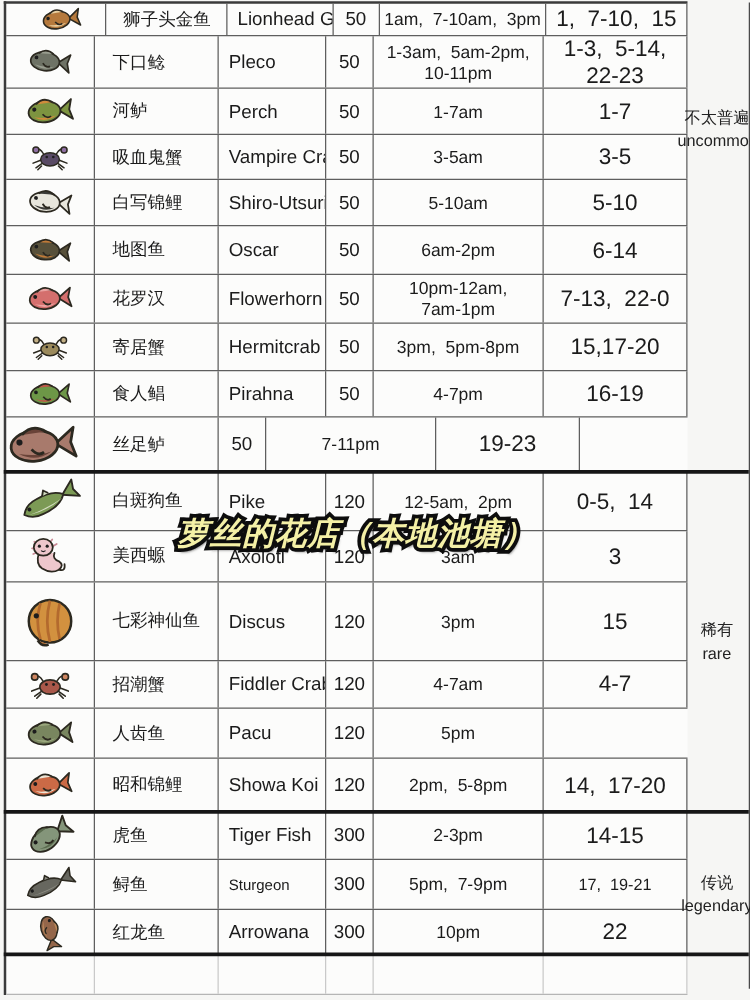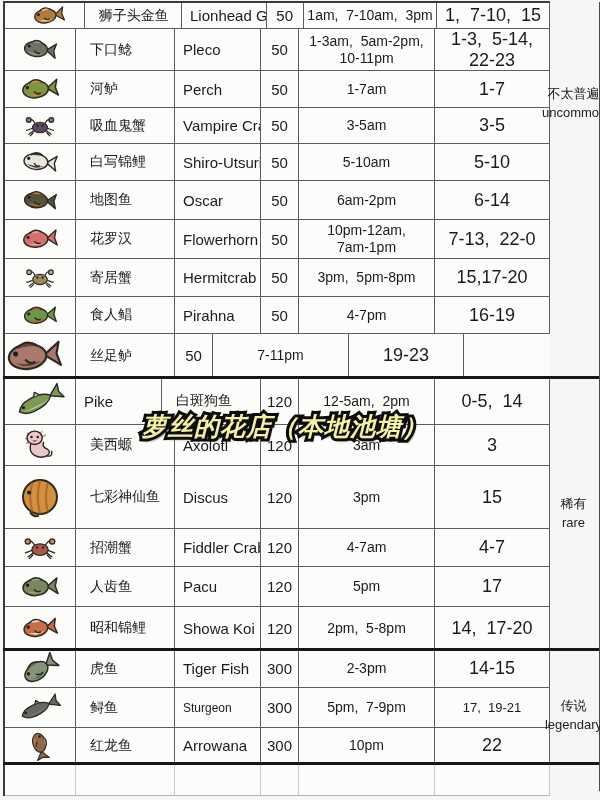--- a/index.html
+++ b/index.html
@@ -254,22 +254,22 @@
                 <g stroke="#2c2920" stroke-width="1.6" stroke-linejoin="round">
     <path d="M40,13 L53,5 L50.5,13 L53,21 Z" fill="#7c9a55"></path>
     <path d="M3,13 Q8,6 18,6 Q34,5 41,13 Q34,21 18,20 Q8,20 3,13 Z" fill="#7c9a55"></path>
     <path d="M6,15 Q22,19.5 39,15.5 Q22,17.5 6,15 Z" fill="#d3dcc0" stroke="none"></path>
     <path d="M24,6 L27,2 L30,6" fill="#d3dcc0"></path>
                 </g>
     <circle cx="9" cy="11" r="1.7" fill="#1d1d1d"></circle>
               </svg>
             </span>
           </div>
+          <div class="cell c-cn">白斑狗鱼</div>
           <div class="cell c-en">Pike</div>
-          <div class="cell c-cn">白斑狗鱼</div>
           <div class="cell c-val">120</div>
           <div class="cell c-times">12-5am,  2pm</div>
           <div class="cell c-hours">0-5,  14</div>
         </div>
         <div class="row" style="height: 41px;">
           <div class="cell c-icon">
             <span class="icon-box">
               <svg viewBox="0 0 40 38" width="36" height="34" style="transform: rotate(0deg);">
                 <g stroke="#2c2920" stroke-width="1.6" stroke-linecap="round">
     <path d="M6,6 L10,9 M4,12 L9,12.5 M5,17 L10,15 M22,4 L19,8 M26,8 L21,11" stroke="#c98a96" fill="none"></path>
@@ -342,21 +342,20 @@
     <path d="M17,19 q3.5,5 7.5,2.5" fill="none"></path>
                 </g>
     <circle cx="10" cy="14" r="1.9" fill="#1d1d1d"></circle>
               </svg>
             </span>
           </div>
           <div class="cell c-cn">人齿鱼</div>
           <div class="cell c-en">Pacu</div>
           <div class="cell c-val">120</div>
           <div class="cell c-times">5pm</div>
-          <div class="cell c-hours">17</div>
         </div>
         <div class="row" style="height: 43px;">
           <div class="cell c-icon">
             <span class="icon-box">
               <svg viewBox="0 0 48 34" width="40" height="28" style="transform: rotate(-8deg);">
                 <g stroke="#2c2920" stroke-width="1.7" stroke-linejoin="round">
     <path d="M32,17 L44,8 L41.5,17 L44,26 Z" fill="#cb6a46"></path>
     <ellipse cx="19" cy="17" rx="14.5" ry="9.5" fill="#cb6a46"></ellipse>
     <path d="M12,9.5 Q19,3 27,9" fill="#ece4d4"></path>
     <path d="M9,21 Q19,27.5 29,21.5 Q20,24 9,21 Z" fill="#ece4d4" stroke="none"></path>

